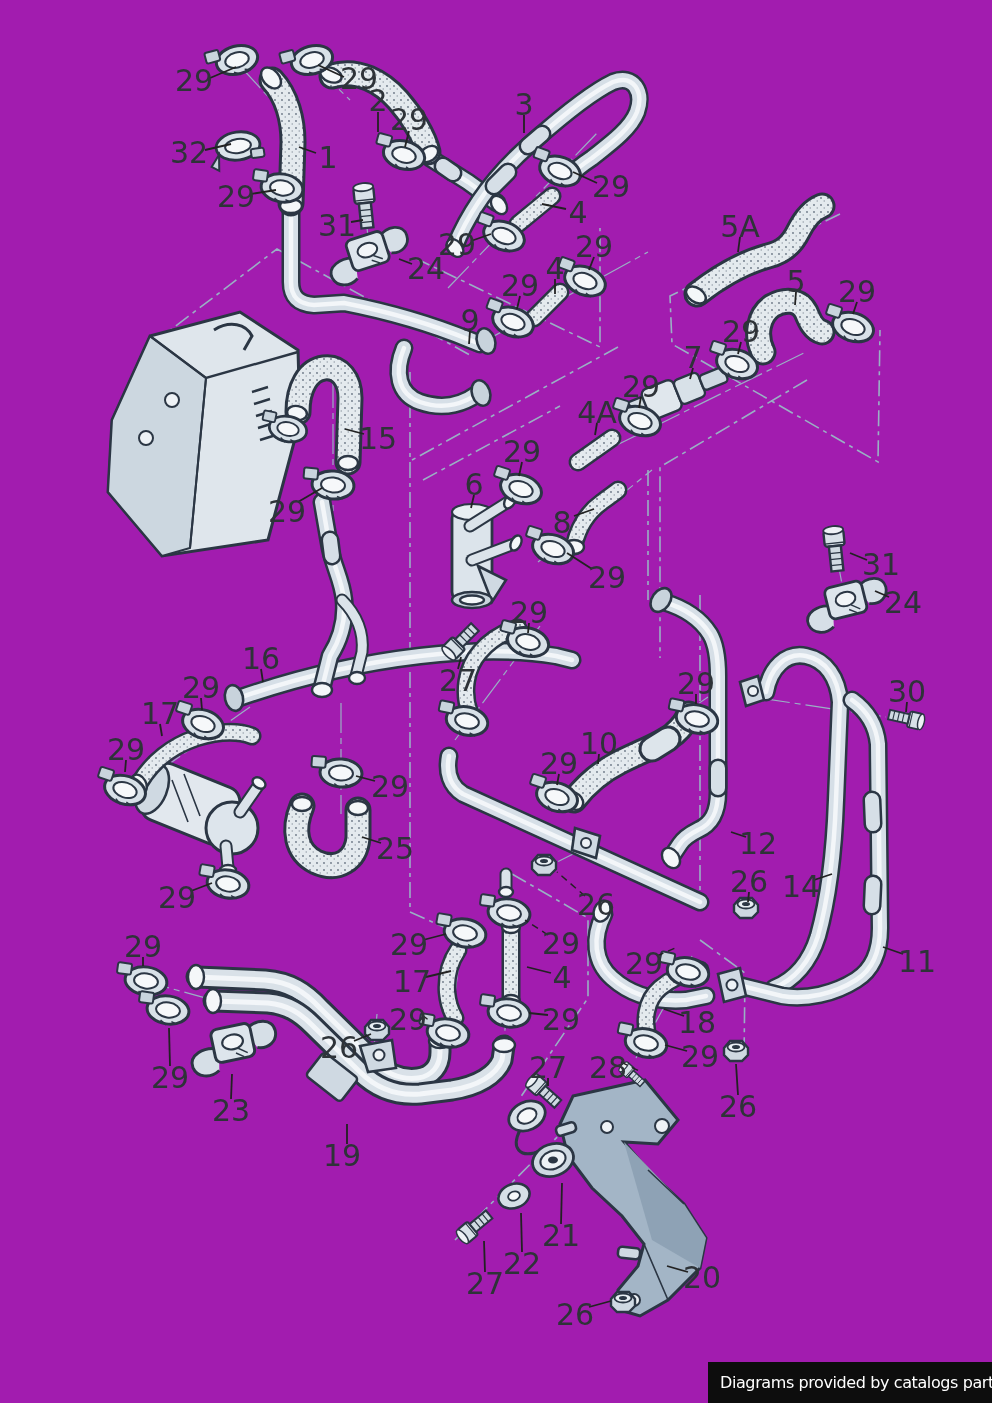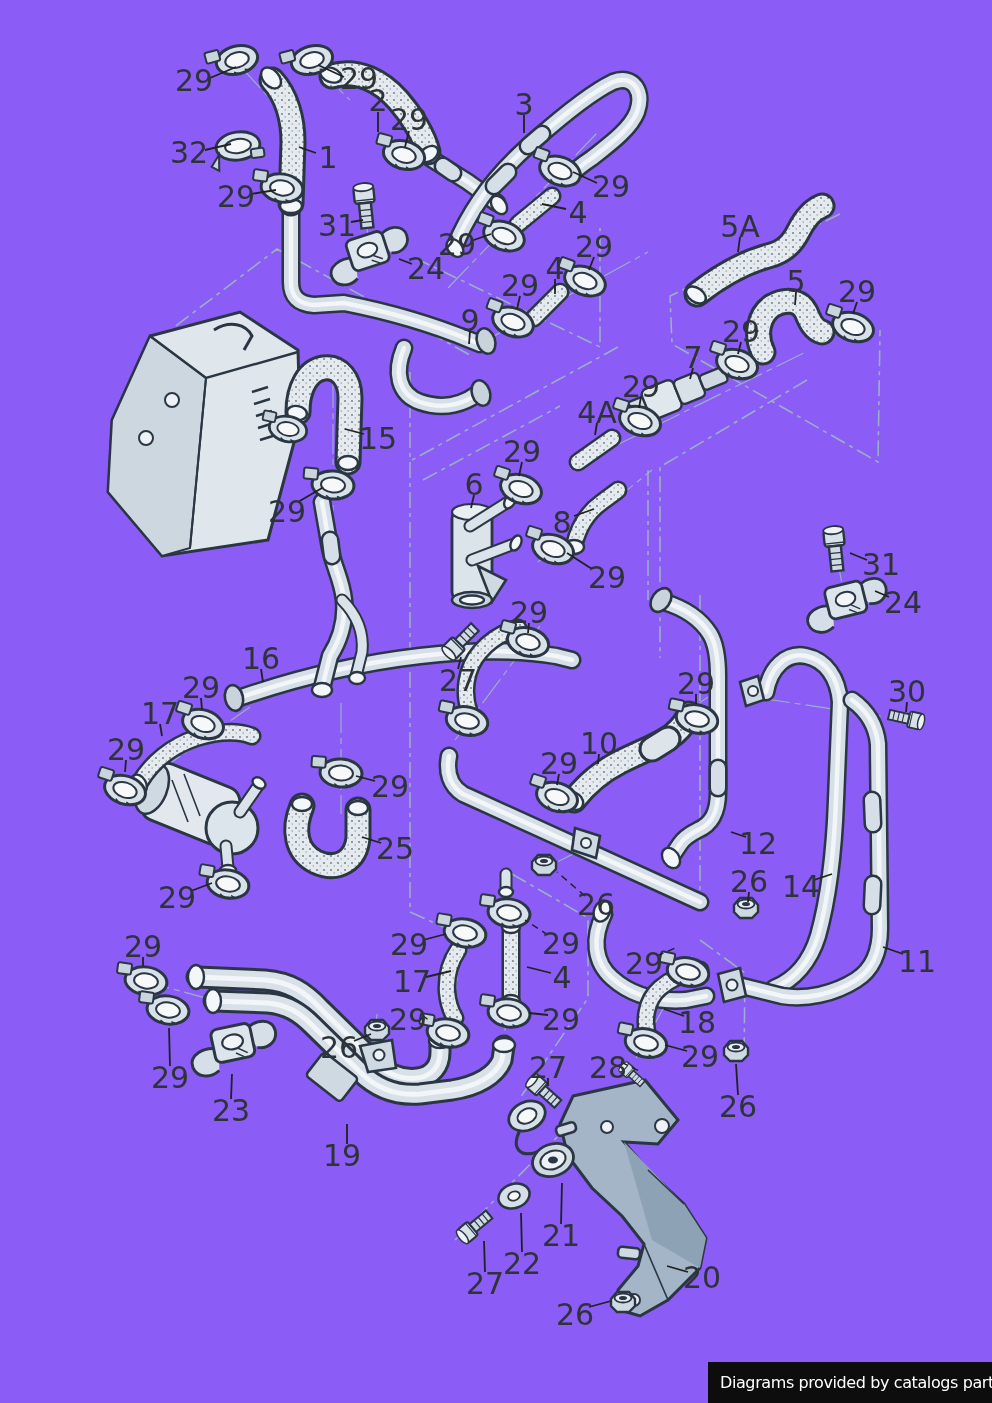--- a/index.html
+++ b/index.html
@@ -1,16 +1,16 @@
 <!DOCTYPE html>
 <html><head>
 <meta charset="utf-8">
 <style>
   html,body{margin:0;padding:0;background:#fff;}
-  #stage{position:relative;width:992px;height:1403px;background:#8b5cf6;overflow:hidden;
+  #stage{position:relative;width:992px;height:1403px;background:#a21caf;overflow:hidden;
          font-family:"DejaVu Sans","Liberation Sans",sans-serif;}
   svg{position:absolute;left:0;top:0;}
   
   .ob,.om,.on,.op{fill:none;stroke:#2b3644;stroke-linecap:round;stroke-linejoin:round;}
   .fb,.fm,.fn,.fp,.fbs,.fms{fill:none;stroke-linecap:round;stroke-linejoin:round;}
   .hb,.hm,.hn,.hp{fill:none;stroke:#f3f6f9;stroke-linecap:round;stroke-linejoin:round;}
   .ob{stroke-width:27}.fb{stroke:#dde5eb;stroke-width:21}.fbs{stroke:url(#speck);stroke-width:21}
   .om{stroke-width:19}.fm{stroke:#d6dfe7;stroke-width:14}.fms{stroke:url(#speck);stroke-width:14}.hm{stroke-width:4.5}
   .on{stroke-width:13}.fn{stroke:#dbe3ea;stroke-width:9}
   .op{stroke-width:23}.fp{stroke:#d9e1e8;stroke-width:17}.hp{stroke-width:5}

